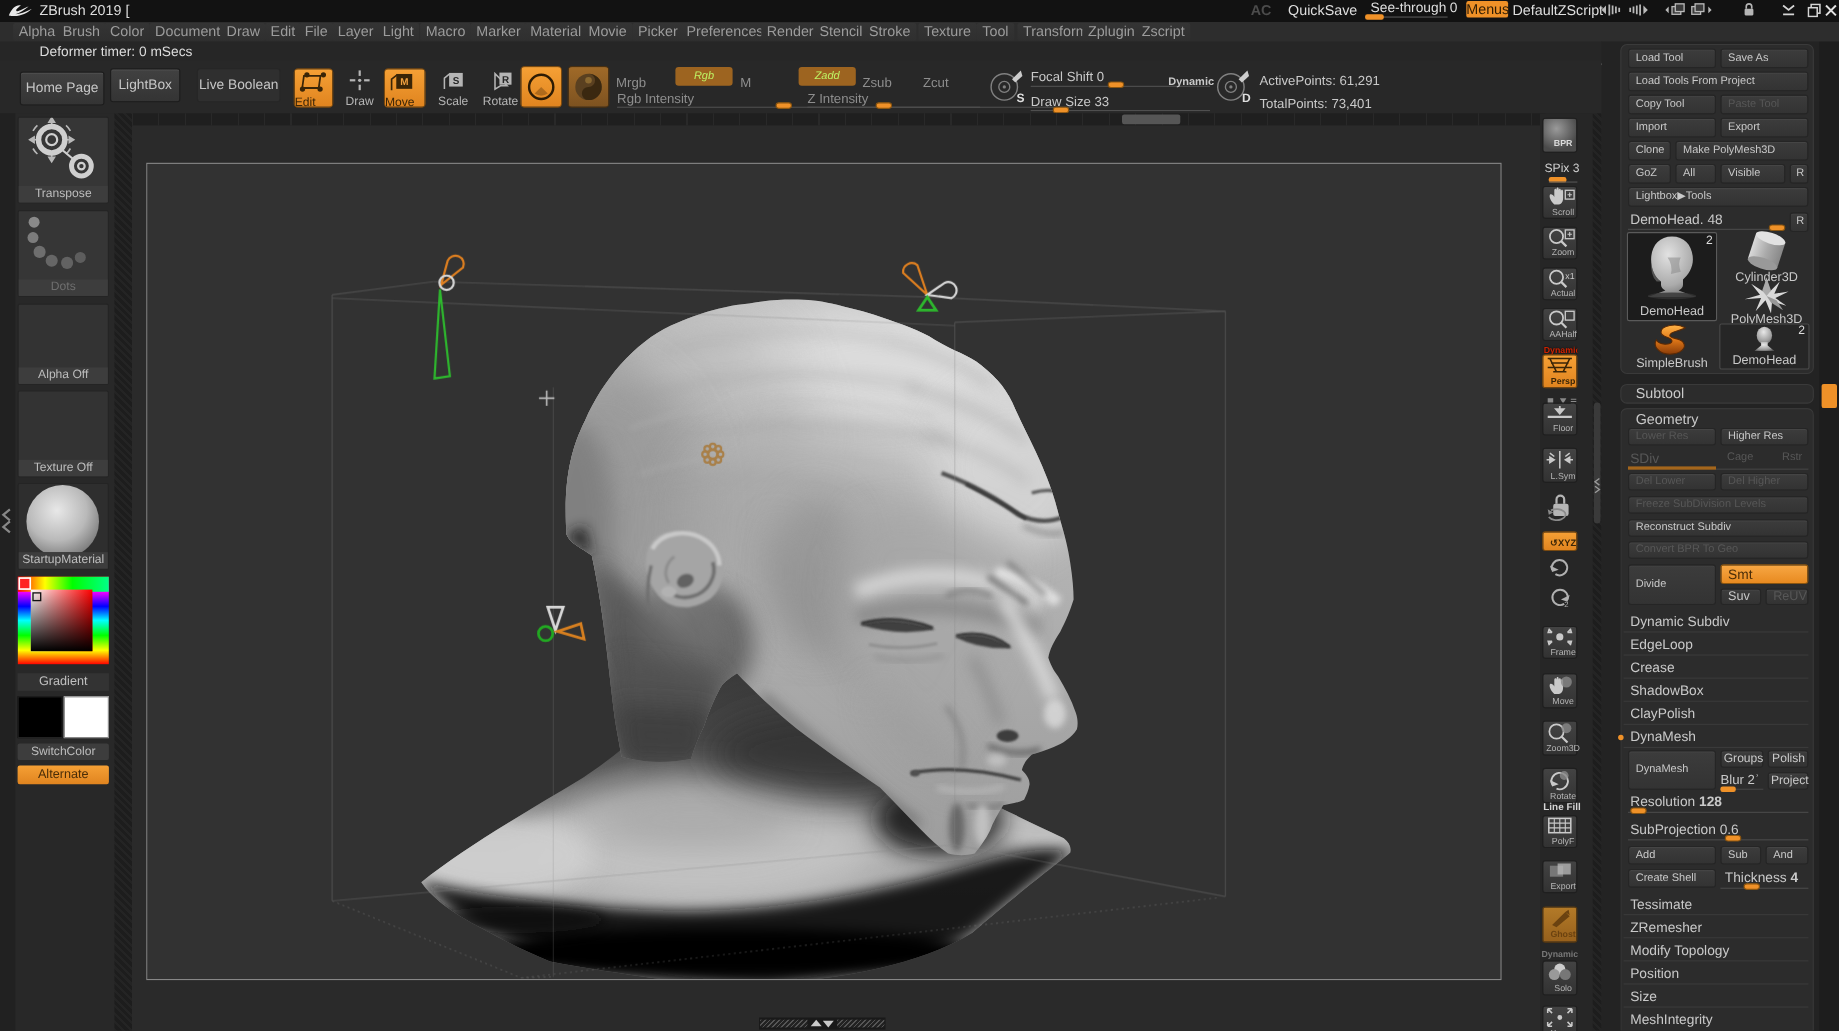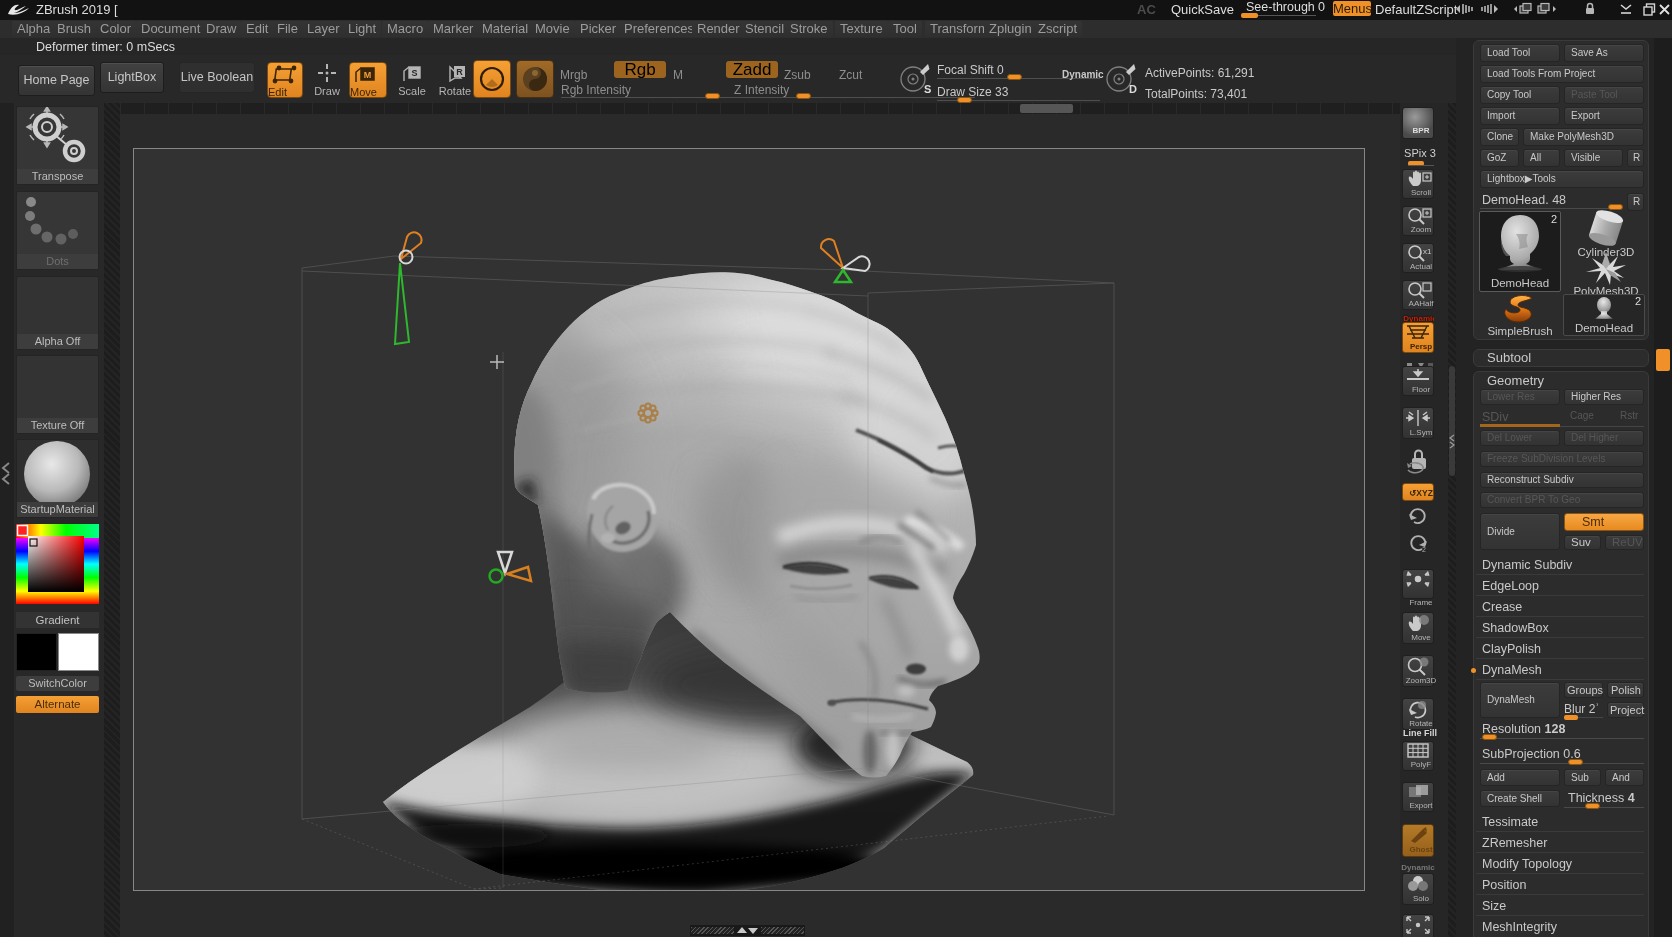--- a/index.html
+++ b/index.html
@@ -11,21 +11,21 @@
 #titlebar .t { position:absolute; top:2px; }
 
 #menubar { position:absolute; left:0; top:20px; width:1672px; height:18px; background:#2d2d2d; }
 .menuitem { height:16px; line-height:16px; padding:0 5px; color:#9c9c9c; font-size:13px; background:linear-gradient(#343434,#2f2f2f); border-radius:2px; }
 
 #statusrow { position:absolute; left:0; top:38px; width:1456px; height:17px; background:#262626; color:#dcdcdc; font-size:12.5px; }
 
 #toolbar { position:absolute; left:0; top:55px; width:1456px; height:48px; background:#282828; }
 .btn { position:absolute; background:linear-gradient(#414141,#343434); border:1px solid #1d1d1d; box-shadow:inset 0 1px 0 rgba(255,255,255,.08); border-radius:3px; color:#c6c6c6; font-size:12.5px; text-align:center; }
 .obtn { position:absolute; background:linear-gradient(#f5a035,#e0841f); border:1px solid #7a4a10; border-radius:4px; color:#3a2507; }
-.dullobtn { position:absolute; background:#9d6420; border-radius:3px; color:#000000; font-size:17px; text-align:center; }
+.dullobtn { position:absolute; background:#9d6420; border-radius:3px; color:#bef264; font-size:10px; text-align:center;font-style:italic; }
 .glabel { position:absolute; color:#8e8e8e; font-size:12px; }
 .wlabel { position:absolute; color:#c9c9c9; font-size:12px; }
 .sliderline { position:absolute; height:1px; background:#4f4f4f; }
 .shandle { position:absolute; width:15px; height:6px; background:#ef9128; border-radius:3px; border:1px solid #8a5510; }
 
 #leftshelf { position:absolute; left:0; top:103px; width:120px; height:834px; background:#282828; }
 .ltile { position:absolute; left:16px; width:83px; background:#363636; border:1px solid #242424; border-radius:2px; }
 .ltile .cap { position:absolute; left:0; right:0; bottom:0; height:15px; background:#3d3d3d; color:#bdbdbd; font-size:11px; text-align:center; line-height:15px; }
 
 #viewport { position:absolute; left:120px; top:103px; width:1285px; height:834px; background:#2a2a2a; }
@@ -663,21 +663,21 @@
     <div class="abs" style="left:7px;top:430px;"><svg width="22" height="20" viewBox="0 0 22 20">
           <path d="M18 12 a7 7 0 1 0 -3 4" stroke="#b0b0b0" stroke-width="1.8" fill="none"></path>
           <path d="M20 8 l-2 6 -6-2" fill="#b0b0b0"></path>
           <text x="15" y="19" font-size="7" fill="#b0b0b0" font-family="Liberation Sans">2</text>
         </svg></div>
     <div class="rsbtn" style="top:466px;"><svg width="30" height="18" viewBox="0 0 30 18">
           <g stroke="#c9c9c9" stroke-width="1.5" fill="#c9c9c9">
             <path d="M8 5 L5 2 M8 5 l-3.5 0 l1 -3.5 M22 5 L25 2 M22 5 l3.5 0 l-1 -3.5 M8 13 L5 16 M8 13 l-3.5 0 l1 3.5 M22 13 L25 16 M22 13 l3.5 0 l-1 3.5" fill="none"></path>
             <circle cx="15" cy="9" r="2.5"></circle>
           </g>
-        </svg><div class="rslabel" style="top:28px;">Frame</div></div>
+        </svg><div class="rslabel" style="top:18px;">Frame</div></div>
     <div class="rsbtn" style="top:509px;height:32px;"><svg width="30" height="20" viewBox="0 0 30 20">
           <path d="M10 18 C7 15 5 11 6 9 C7 8 9 9 10 11 L10 5 C10 3 12 3 12 5 L12 4 C12 2 14 2 14 4 L14 5 C14 3 16 3 16 5 L16 6 C16 4 18 4 18 6 L18 12 C18 16 16 18 13 18 Z" fill="#c9c9c9"></path>
           <circle cx="21" cy="7" r="5" fill="#888" opacity="0.8"></circle>
         </svg><div class="rslabel" style="top:20px;">Move</div></div>
     <div class="rsbtn" style="top:552px;height:32px;"><svg width="30" height="20" viewBox="0 0 30 20">
           <circle cx="12" cy="9" r="6.5" fill="none" stroke="#c9c9c9" stroke-width="1.6"></circle>
           <line x1="16.5" y1="13.5" x2="22" y2="19" stroke="#c9c9c9" stroke-width="2"></line>
           <circle cx="21" cy="6" r="4.5" fill="#888" opacity="0.8"></circle>
         </svg><div class="rslabel" style="top:20px;">Zoom3D</div></div>
     <div class="rsbtn" style="top:595px;height:32px;"><svg width="30" height="20" viewBox="0 0 30 20">
@@ -822,21 +822,21 @@
     <div class="abs" style="left:24px;top:386px;width:80px;height:3px;background:#a4661c;"></div>
     <div class="abs" style="left:104px;top:388px;width:84px;height:1px;background:#454545;"></div>
     <div class="pbtn dim" style="left:108px;top:371px;width:52px;height:16px;line-height:14px;border:none;background:none;box-shadow:none;">Cage</div>
     <div class="pbtn dim" style="left:164px;top:371px;width:24px;height:16px;line-height:14px;border:none;background:none;box-shadow:none;padding-left:0;">Rstr</div>
     <div class="pbtn dim" style="left:24px;top:392px;width:80px;height:16px;line-height:14px;">Del Lower</div>
     <div class="pbtn dim" style="left:108px;top:392px;width:80px;height:16px;line-height:14px;">Del Higher</div>
     <div class="pbtn dim" style="left:24px;top:413px;width:164px;height:16px;line-height:14px;">Freeze SubDivision Levels</div>
     <div class="pbtn" style="left:24px;top:434px;width:164px;height:16px;line-height:14px;">Reconstruct Subdiv</div>
     <div class="pbtn dim" style="left:24px;top:454px;width:164px;height:16px;line-height:14px;">Convert BPR To Geo</div>
     <div class="pbtn" style="left:24px;top:475px;width:80px;height:37px;line-height:35px;">Divide</div>
-    <div class="abs" style="left:108px;top:475px;width:80px;height:18px;background:linear-gradient(#f7a744,#e88a20);border:1px solid #8a5510;border-radius:3px;color:#4a2d08;font-size:12.5px;line-height:16px;padding-left:17px;">Smt</div>
+    <div class="abs" style="left:108px;top:475px;width:80px;height:18px;background:linear-gradient(#f7a744,#e88a20);border:1px solid #8a5510;border-radius:3px;color:#4a2d08;font-size:12.5px;line-height:16px;padding-left:6px;">Smt</div>
     <div class="pbtn" style="left:108px;top:497px;width:37px;height:15px;line-height:13px;font-size:11.5px;">Suv</div>
     <div class="pbtn dim" style="left:149px;top:497px;width:39px;height:15px;line-height:13px;font-size:11.5px;">ReUV</div>
     <div class="prow" style="top:518px;left:20px;">Dynamic Subdiv</div>
     <div class="prow" style="top:539px;left:20px;">EdgeLoop</div>
     <div class="prow" style="top:560px;left:20px;">Crease</div>
     <div class="prow" style="top:581px;left:20px;">ShadowBox</div>
     <div class="prow" style="top:602px;left:20px;">ClayPolish</div>
     <div class="prow" style="top:623px;left:20px;">DynaMesh</div>
     <div class="abs" style="left:15px;top:630px;width:5px;height:5px;background:#ef9128;border-radius:50%;"></div>
     <div class="pbtn" style="left:24px;top:644px;width:80px;height:36px;line-height:34px;">DynaMesh</div>

